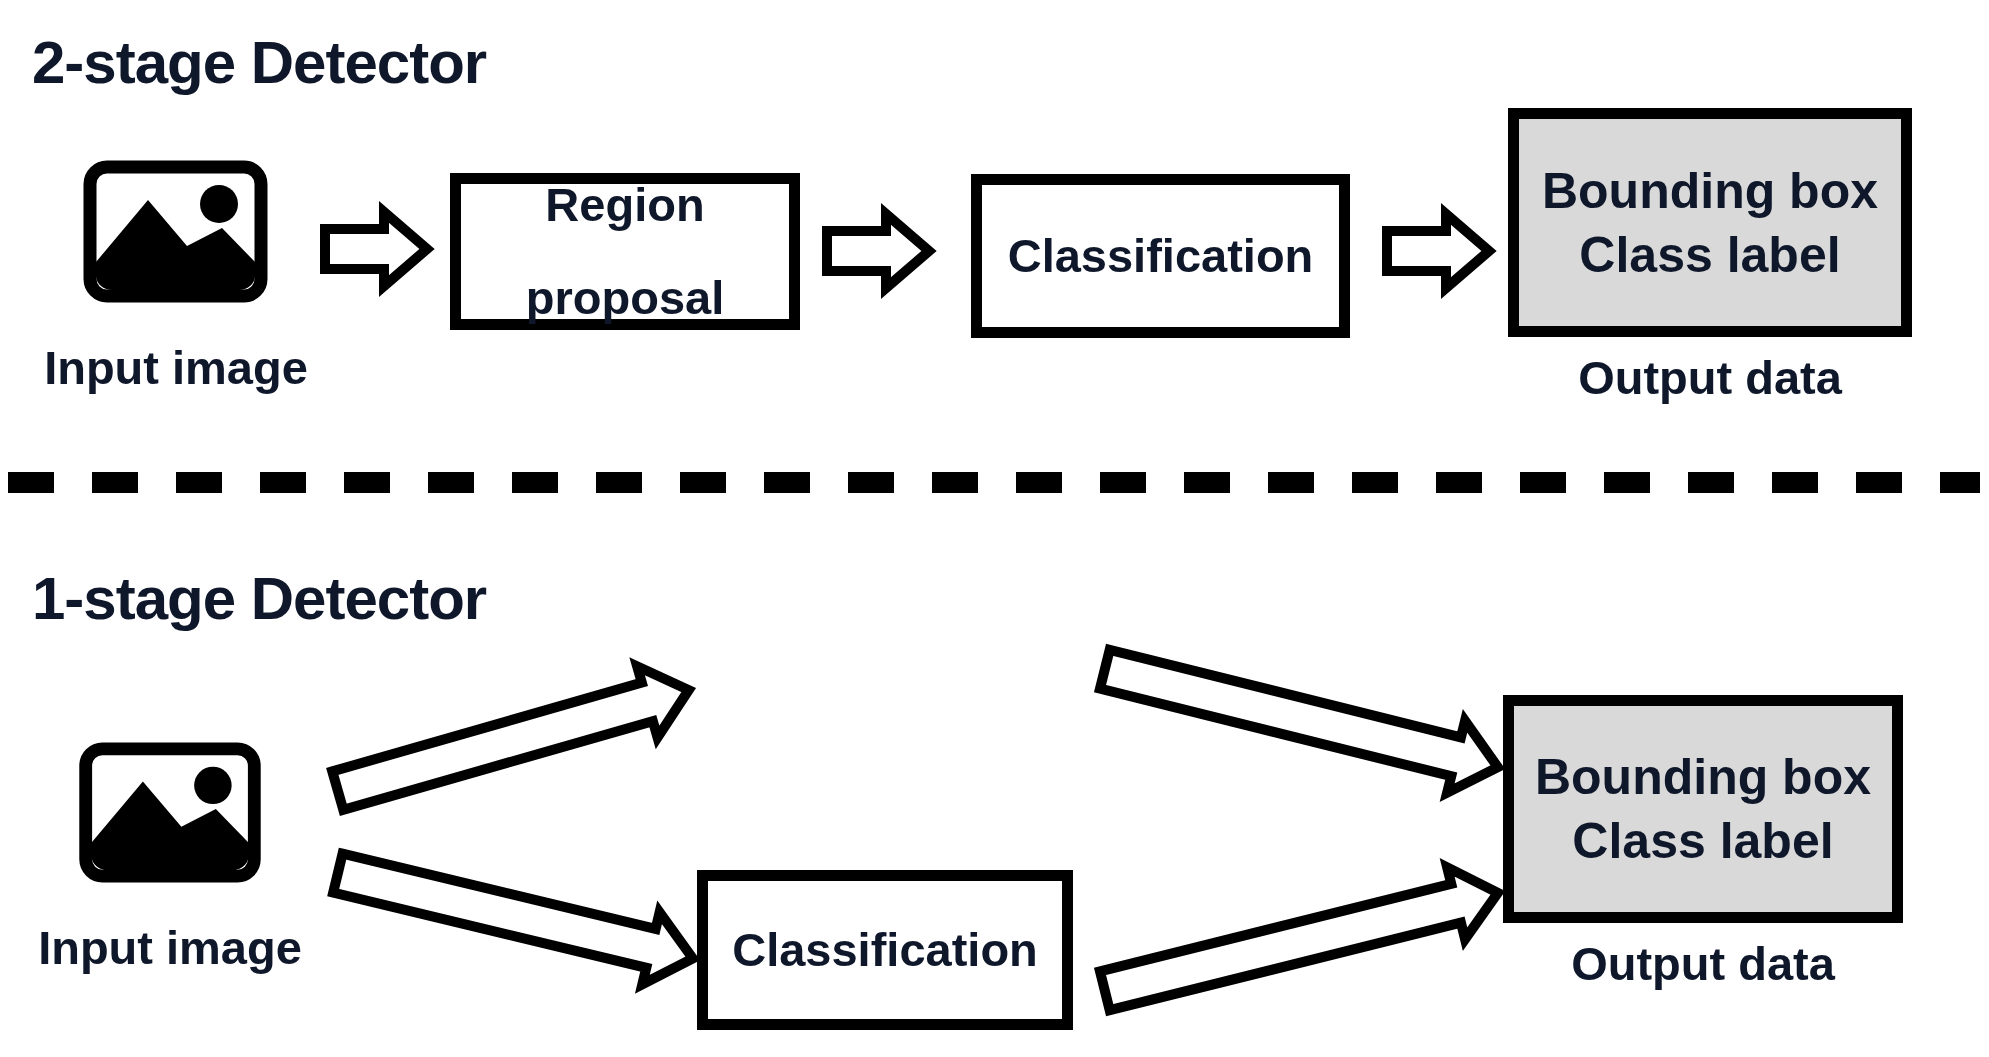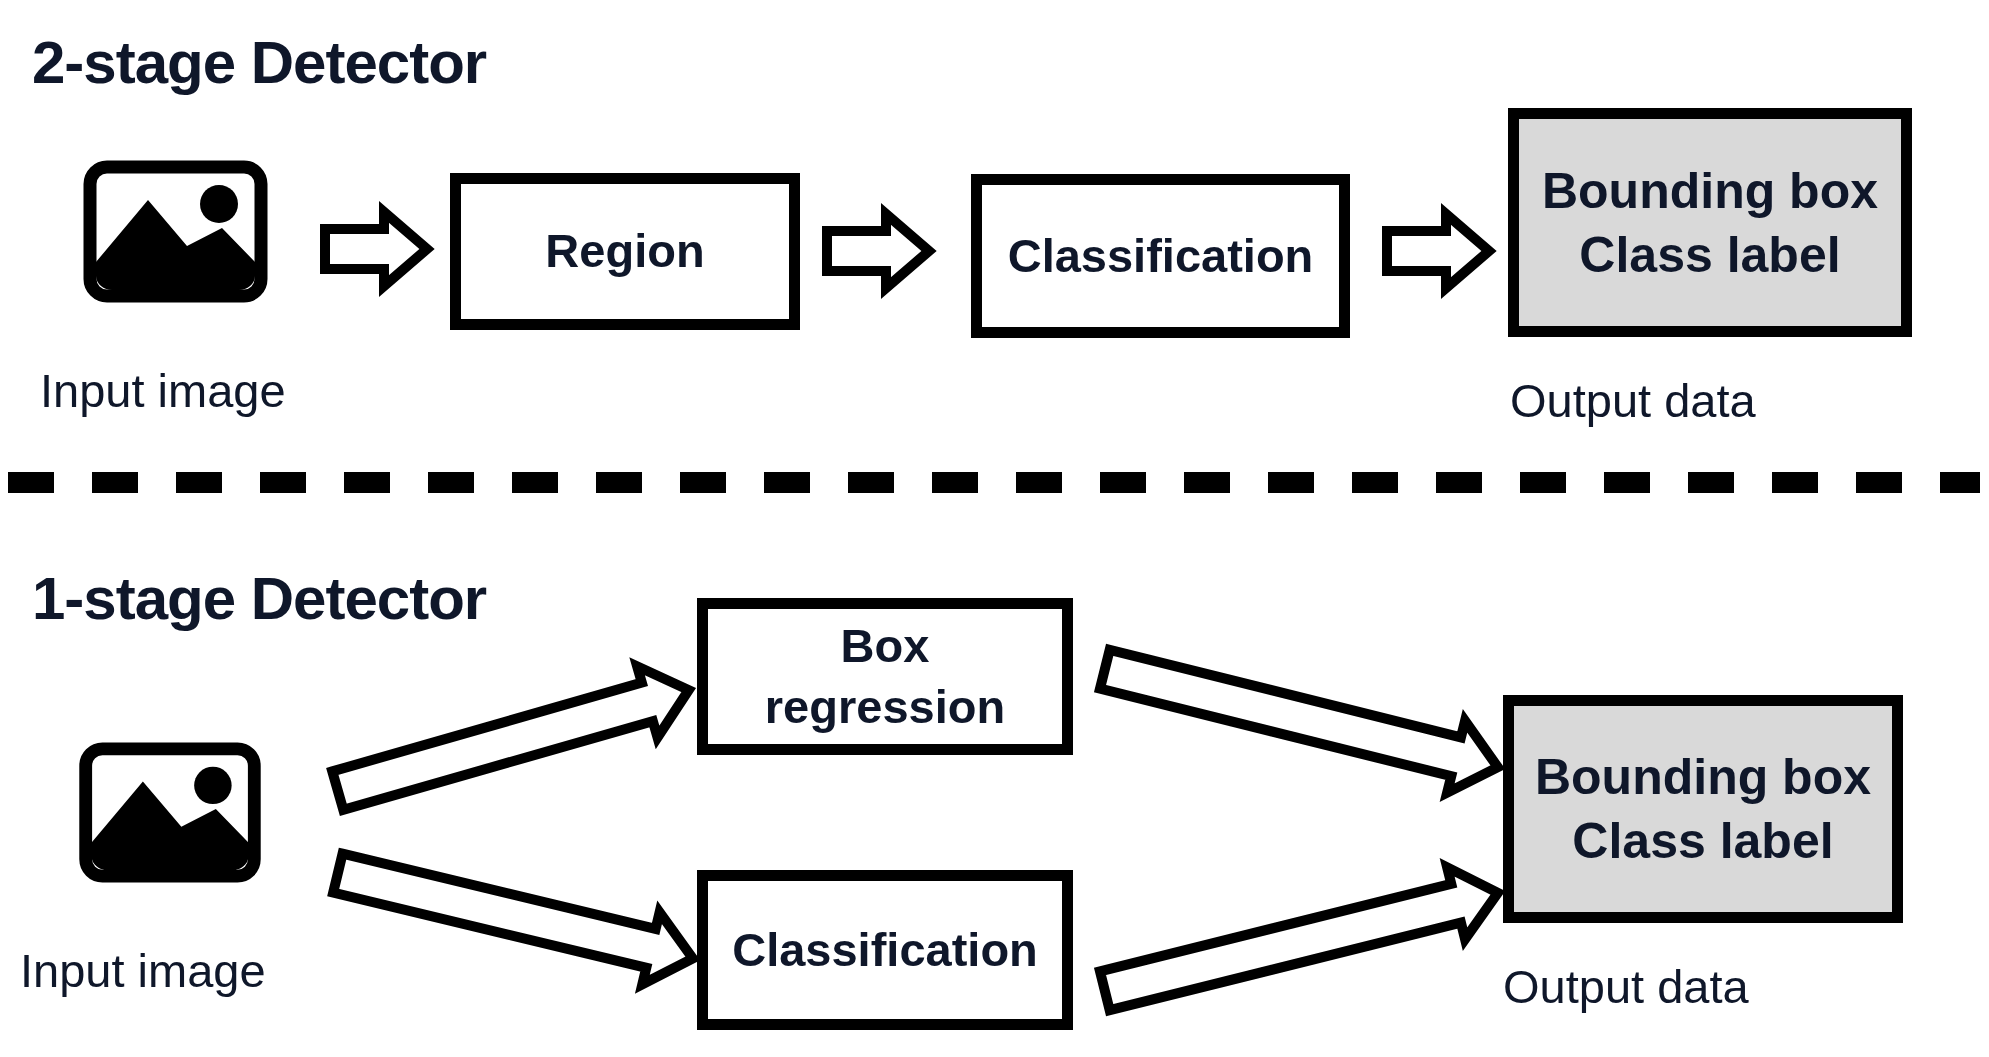--- a/index.html
+++ b/index.html
@@ -39,24 +39,23 @@
     white-space: nowrap;
   }
   .output-box {
     background: #d9d9d9;
     font-size: 50px;
     text-align: center;
   }
   .io-label {
     position: absolute;
     font-size: 47px;
-    font-weight: normal;
-    text-align: left;
+    font-weight: bold;
+    text-align: center;
     white-space: nowrap;
-    margin-top: 23px;
   }
   .dashed-divider {
     position: absolute;
     left: 8px;
     top: 472px;
     width: 1972px;
     height: 21px;
     background: repeating-linear-gradient(90deg, #000 0px, #000 46px, transparent 46px, transparent 84px);
   }
   .img-icon {
@@ -97,20 +96,21 @@
   <div class="io-label" style="left:40px; top:340px; width:272px;">Input image</div>
 
   <div class="h-arrow" style="left:320px; top:207px;">
     <svg width="112" height="84" viewBox="0 0 112 84">
       <polygon points="5,22 64,22 64,5 107,42 64,79 64,62 5,62" fill="#ffffff" stroke="#000000" stroke-width="10"></polygon>
     </svg>
   </div>
 
   <div class="flow-box" style="left:450px; top:173px; width:350px; height:157px;gap:32px;">
     <span>Region</span>
+    <span>proposal</span>
   </div>
 
   <div class="h-arrow" style="left:822px; top:209px;">
     <svg width="112" height="84" viewBox="0 0 112 84">
       <polygon points="5,22 64,22 64,5 107,42 64,79 64,62 5,62" fill="#ffffff" stroke="#000000" stroke-width="10"></polygon>
     </svg>
   </div>
 
   <div class="flow-box" style="left:971px; top:174px; width:379px; height:164px;">
     <span>Classification</span>
@@ -146,24 +146,20 @@
       <polygon points="5,22 327,22 327,5 370,42 327,79 327,62 5,62" fill="#ffffff" stroke="#000000" stroke-width="10"></polygon>
     </svg>
   </div>
 
   <div class="d-arrow rot-b" style="left:333px; top:830px;">
     <svg width="375" height="84" viewBox="0 0 375 84">
       <polygon points="5,22 327,22 327,5 370,42 327,79 327,62 5,62" fill="#ffffff" stroke="#000000" stroke-width="10"></polygon>
     </svg>
   </div>
 
-  <div class="flow-box" style="left:697px; top:598px; width:376px; height:157px;">
-    <span>Box</span>
-    <span>regression</span>
-  </div>
 
   <div class="flow-box" style="left:697px; top:870px; width:376px; height:160px;">
     <span>Classification</span>
   </div>
 
   <div class="d-arrow rot-c" style="left:1100px; top:626px;">
     <svg width="415" height="84" viewBox="0 0 415 84">
       <polygon points="5,22 367,22 367,5 410,42 367,79 367,62 5,62" fill="#ffffff" stroke="#000000" stroke-width="10"></polygon>
     </svg>
   </div>

